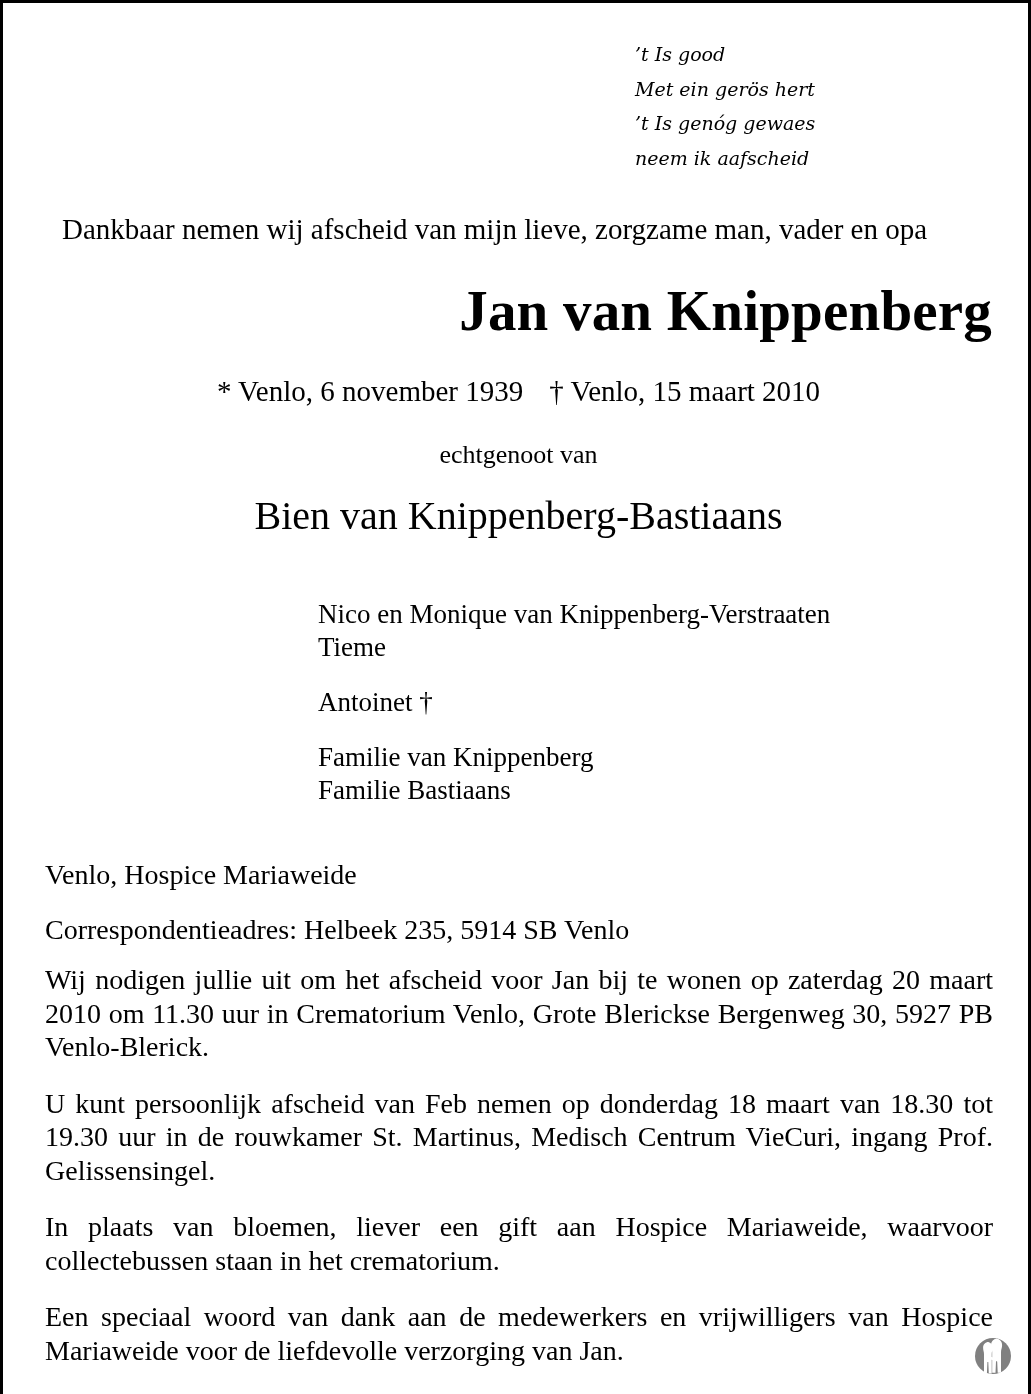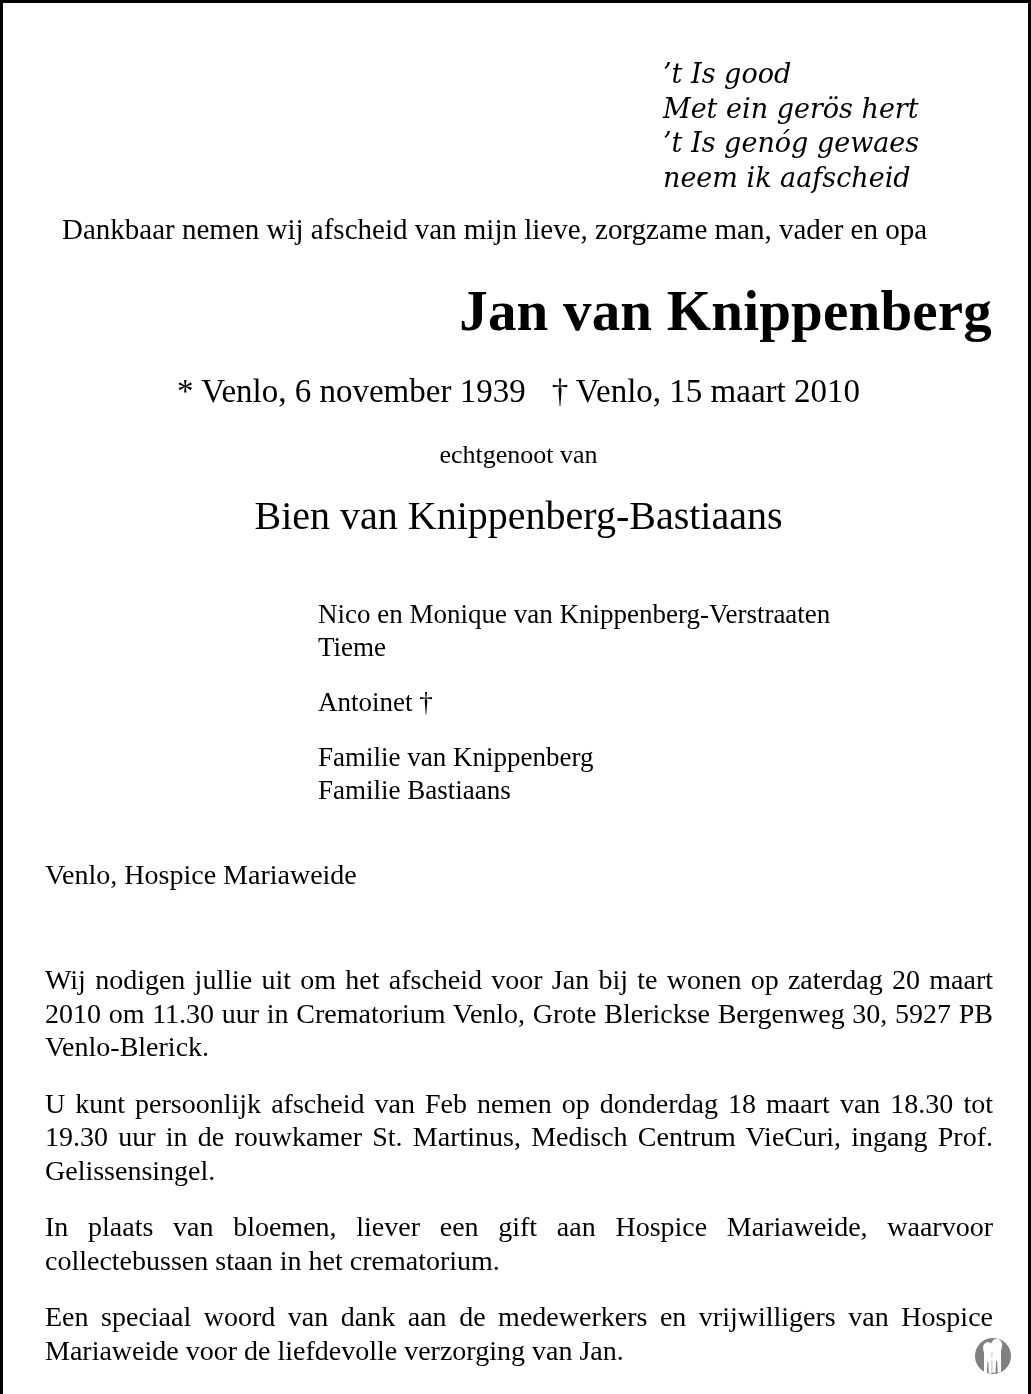--- a/index.html
+++ b/index.html
@@ -17,28 +17,27 @@
     height: 1394px;
     box-sizing: border-box;
     background: #ffffff;
     border: 3px solid #000000;
     border-bottom: none;
     overflow: hidden;
   }
   
   .poem {
     position: absolute;
-    left: 660px;
+    left: 632px;
     top: 34px;
     font-family: "DejaVu Serif", "Liberation Serif", serif;
     font-style: italic;
-    font-size: 27px;
+    font-size: 19px;
     line-height: 34.5px;
     white-space: nowrap;
-    margin-top: 20px;
   }
   .poem-line { display: block; }
 
   
   .intro {
     position: absolute;
     left: 59px;
     top: 201px;
     width: 950px;
     font-size: 29px;
@@ -58,21 +57,21 @@
     font-weight: bold;
     line-height: 66px;
     letter-spacing: 0.2px;
   }
   .dates {
     position: absolute;
     left: 42px;
     top: 370px;
     width: 947px;
     text-align: center;
-    font-size: 33px;
+    font-size: 29px;
     line-height: 36px;
   }
   .dates .gap { display: inline-block; width: 26px; }
 
   
   .spouse-label {
     position: absolute;
     left: 42px;
     top: 436px;
     width: 947px;
@@ -179,20 +178,21 @@
     <div class="survivor-group">
       <span class="survivor-line">Antoinet †</span>
     </div>
     <div class="survivor-group last spaced">
       <span class="survivor-line">Familie van Knippenberg</span>
       <span class="survivor-line">Familie Bastiaans</span>
     </div>
   </div>
 
   <div class="place">Venlo, Hospice Mariaweide</div>
+  <div class="corr">Correspondentieadres: Helbeek 235, 5914 SB Venlo</div>
 
   <div class="body-block">
     <p>Wij nodigen jullie uit om het afscheid voor Jan bij te wonen op zaterdag 20 maart 2010 om 11.30 uur in Crematorium Venlo, Grote Blerickse Bergenweg 30, 5927 PB Venlo-Blerick.</p>
     <p>U kunt persoonlijk afscheid van Feb nemen op donderdag 18 maart van 18.30 tot 19.30 uur in de rouwkamer St. Martinus, Medisch Centrum VieCuri, ingang Prof. Gelissensingel.</p>
     <p>In plaats van bloemen, liever een gift aan Hospice Mariaweide, waarvoor collectebussen staan in het crematorium.</p>
     <p>Een speciaal woord van dank aan de medewerkers en vrijwilligers van Hospice Mariaweide voor de liefdevolle verzorging van Jan.</p>
   </div>
 
   <div class="logo">
     <svg viewBox="0 0 48 48" width="48" height="48" aria-hidden="true">

